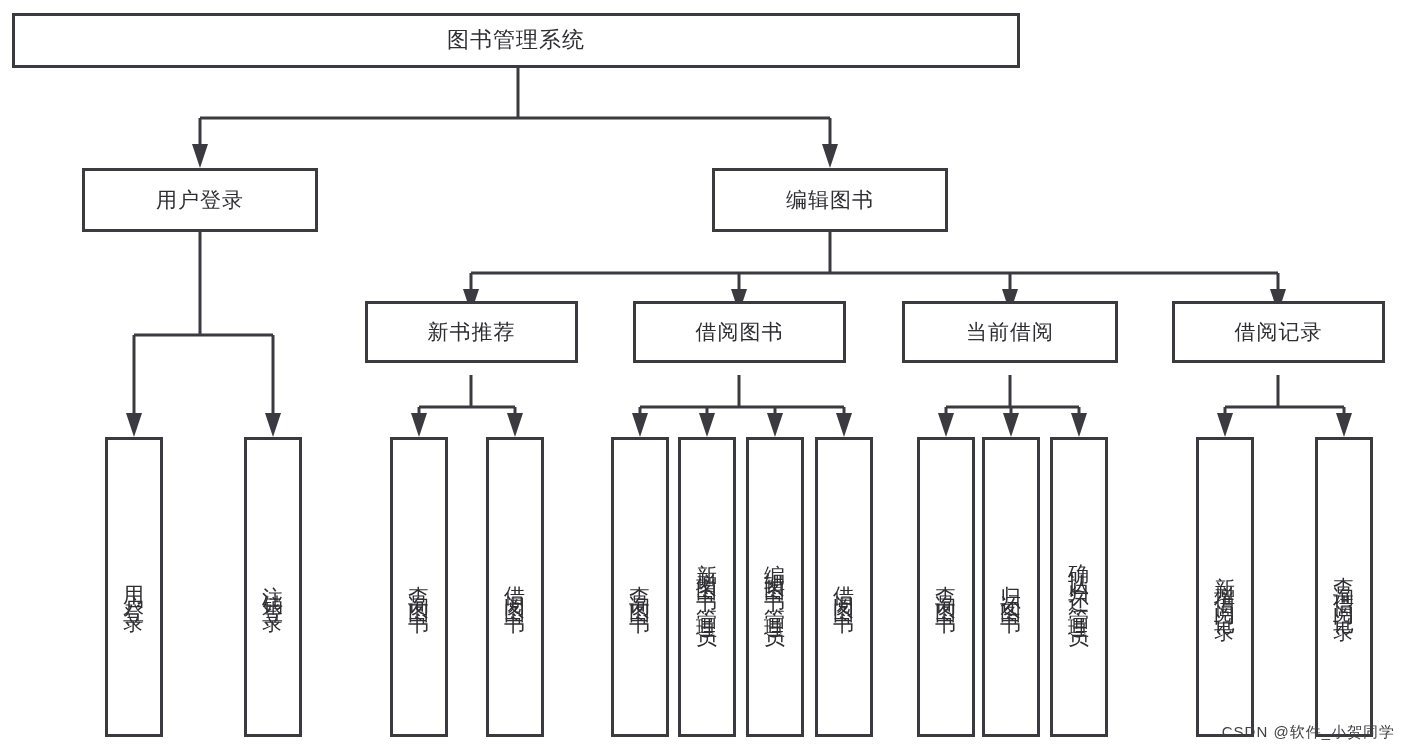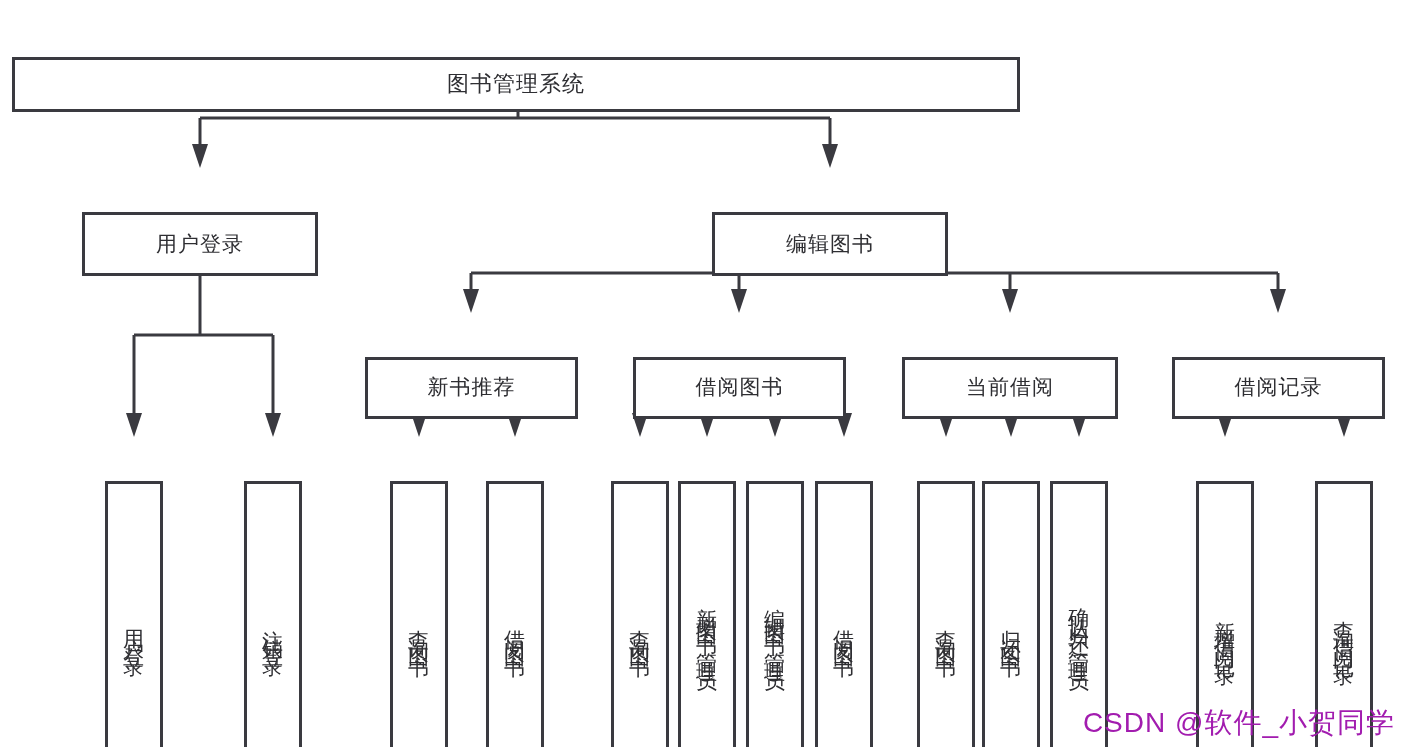--- a/index.html
+++ b/index.html
@@ -28,45 +28,44 @@
     background: #ffffff;
     border: 3px solid #3a3a40;
     display: flex;
     align-items: center;
     justify-content: center;
     z-index: 2;
     font-size: 21px;
     letter-spacing: 1px;
     line-height: 1.2;
     text-align: center;
-    margin-top: 44px;
   }
   .root-box {
     left: 12px; top: 13px;
     width: 1008px; height: 55px;
     font-size: 22px;
   }
   .l2-box { top: 168px; width: 236px; height: 64px; }
-  .l3-box { top: 313px; width: 213px; height: 62px; font-family: Liberation Serif, serif; }
+  .l3-box { top: 301px; width: 213px; height: 62px; }
   .leaf-box {
     top: 437px;
     width: 58px; height: 300px;
     writing-mode: vertical-lr;
     text-orientation: mixed;
     letter-spacing: 9px;
     font-size: 21px;
     line-height: 1.0;
   }
   .watermark {
     position: absolute;
     right: 10px;
     bottom: 5px;
     z-index: 3;
-    font-size: 28px;
-    color: #a21caf;
+    font-size: 15px;
+    color: #404040;
     letter-spacing: 1px;
     white-space: nowrap;
   }
 </style>
 </head>
 <body>
 
 <div id="canvas">
 
   <svg id="connectors" width="1405" height="747" viewBox="0 0 1405 747">

